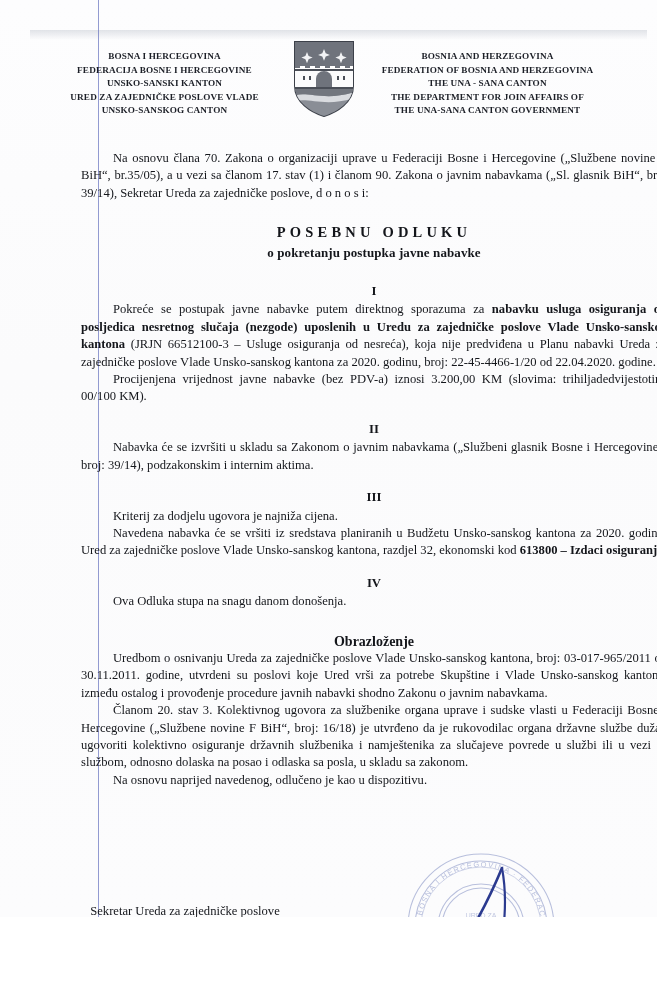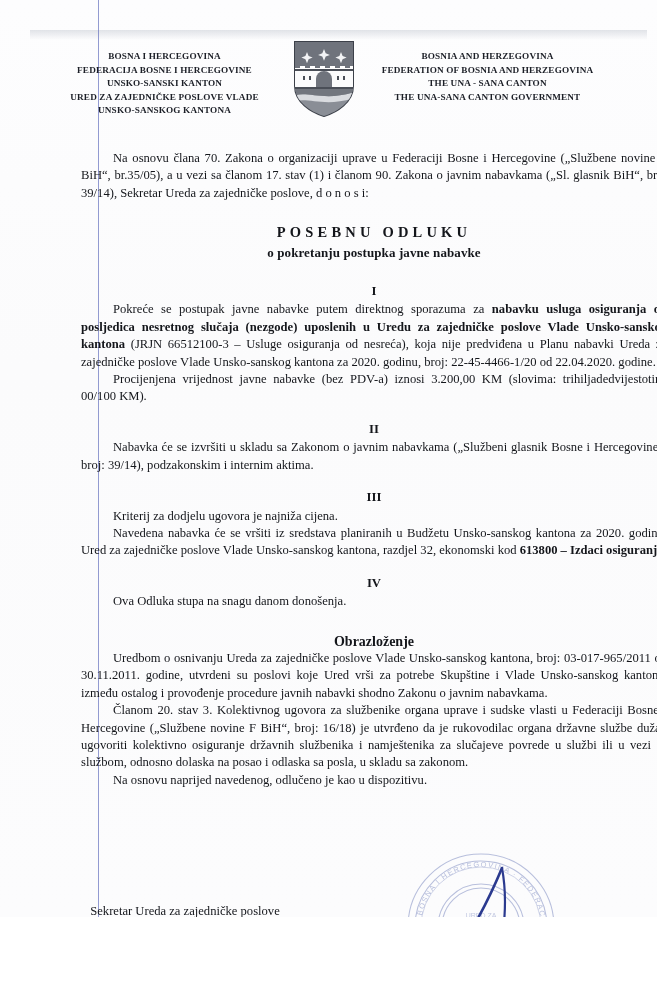--- a/index.html
+++ b/index.html
@@ -192,21 +192,21 @@
   <div class="scan-tint"></div>
   <div class="scan-shadow-top"></div>
   <div class="scan-line"></div>
 
   <div class="header">
     <div class="header-col left">
       <div>BOSNA I HERCEGOVINA</div>
       <div>FEDERACIJA BOSNE I HERCEGOVINE</div>
       <div>UNSKO-SANSKI KANTON</div>
       <div>URED ZA ZAJEDNIČKE POSLOVE VLADE</div>
-      <div>UNSKO-SANSKOG KANTONA</div>
+      <div>UNSKO-SANSKOG CANTON</div>
     </div>
 
     <div class="crest">
       <svg viewBox="0 0 62 78" width="62" height="78" aria-hidden="true">
         <defs>
           <clipPath id="shieldClip">
             <path d="M2,2 H60 V46 C60,62 44,72 31,76 C18,72 2,62 2,46 Z"></path>
           </clipPath>
         </defs>
 
@@ -245,20 +245,21 @@
           <path d="M0,56 C14,50 30,62 62,52 L62,58 C30,68 14,56 0,62 Z" fill="#d9dbdf"></path>
           <path d="M0,49 L62,49 L62,52 C30,62 14,50 0,56 Z" fill="#72767e"></path>
         </g>
       </svg>
     </div>
 
     <div class="header-col right">
       <div>BOSNIA  AND  HERZEGOVINA</div>
       <div>FEDERATION OF BOSNIA AND  HERZEGOVINA</div>
       <div>THE UNA - SANA CANTON</div>
+      <div>THE DEPARTMENT FOR JOIN AFFAIRS OF</div>
       <div>THE UNA-SANA CANTON GOVERNMENT</div>
     </div>
   </div>
 
   <div class="doc-body">
 
     <p>Na osnovu člana 70. Zakona o organizaciji uprave u Federaciji Bosne i Hercegovine („Službene novine F BiH“, br.35/05), a u vezi sa članom 17. stav (1) i članom 90. Zakona o javnim nabavkama („Sl. glasnik BiH“, broj 39/14), Sekretar Ureda za zajedničke poslove, d o n o s i:</p>
 
     <div class="spacer-lg"></div>
     <div class="title-main">POSEBNU  ODLUKU</div>

